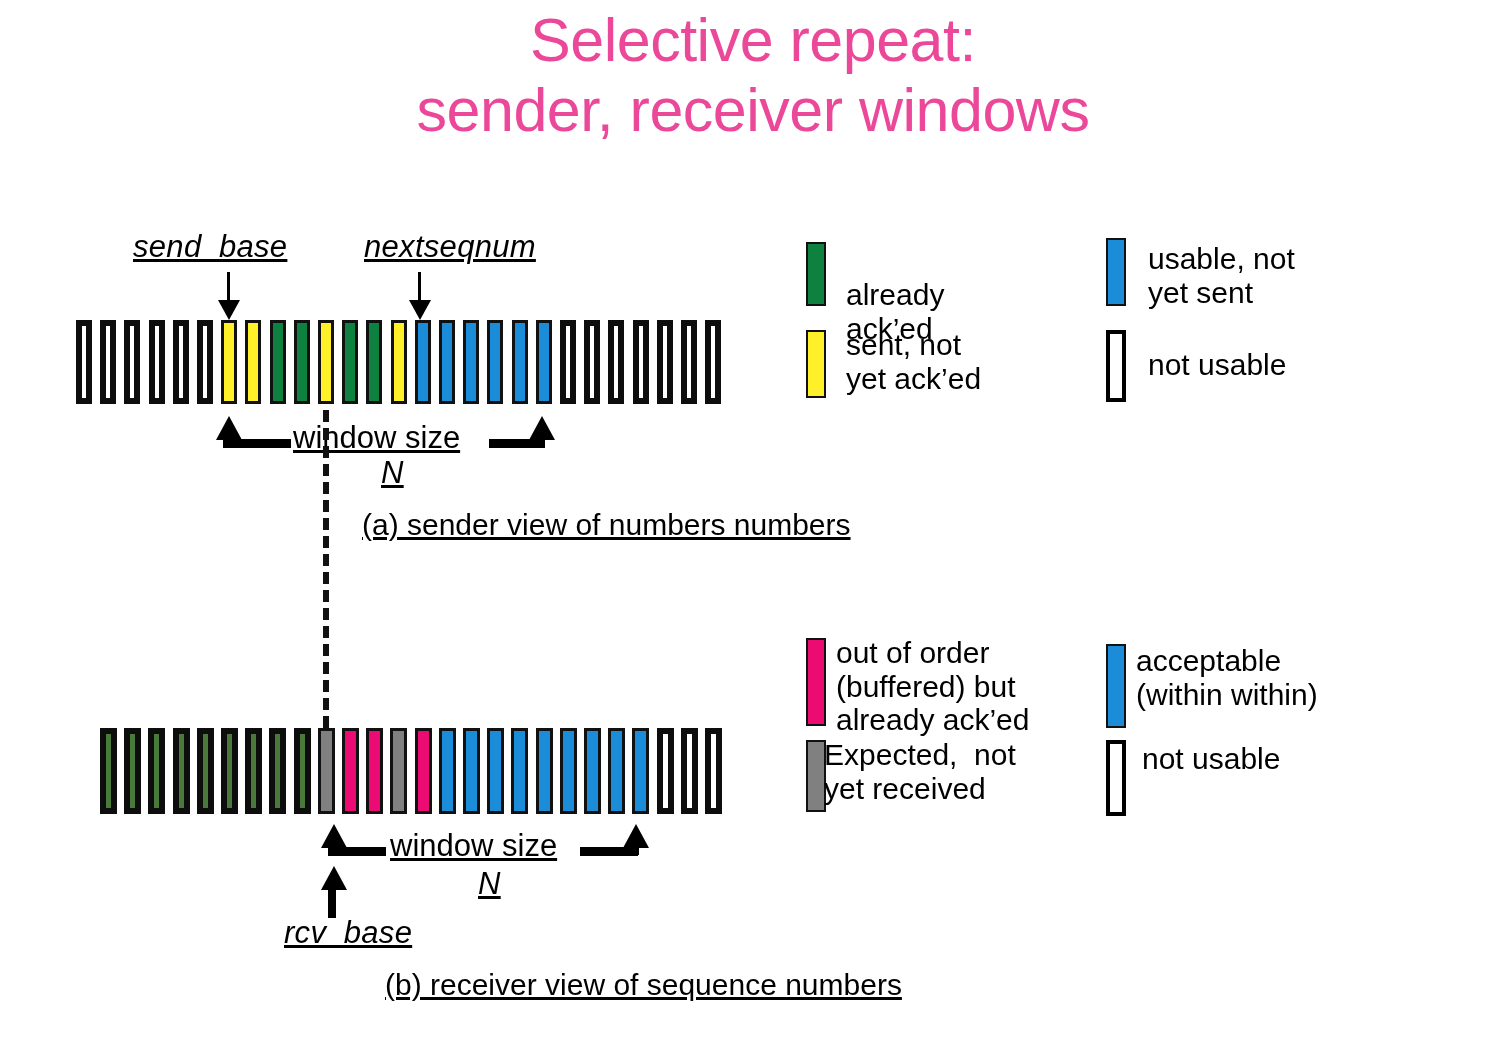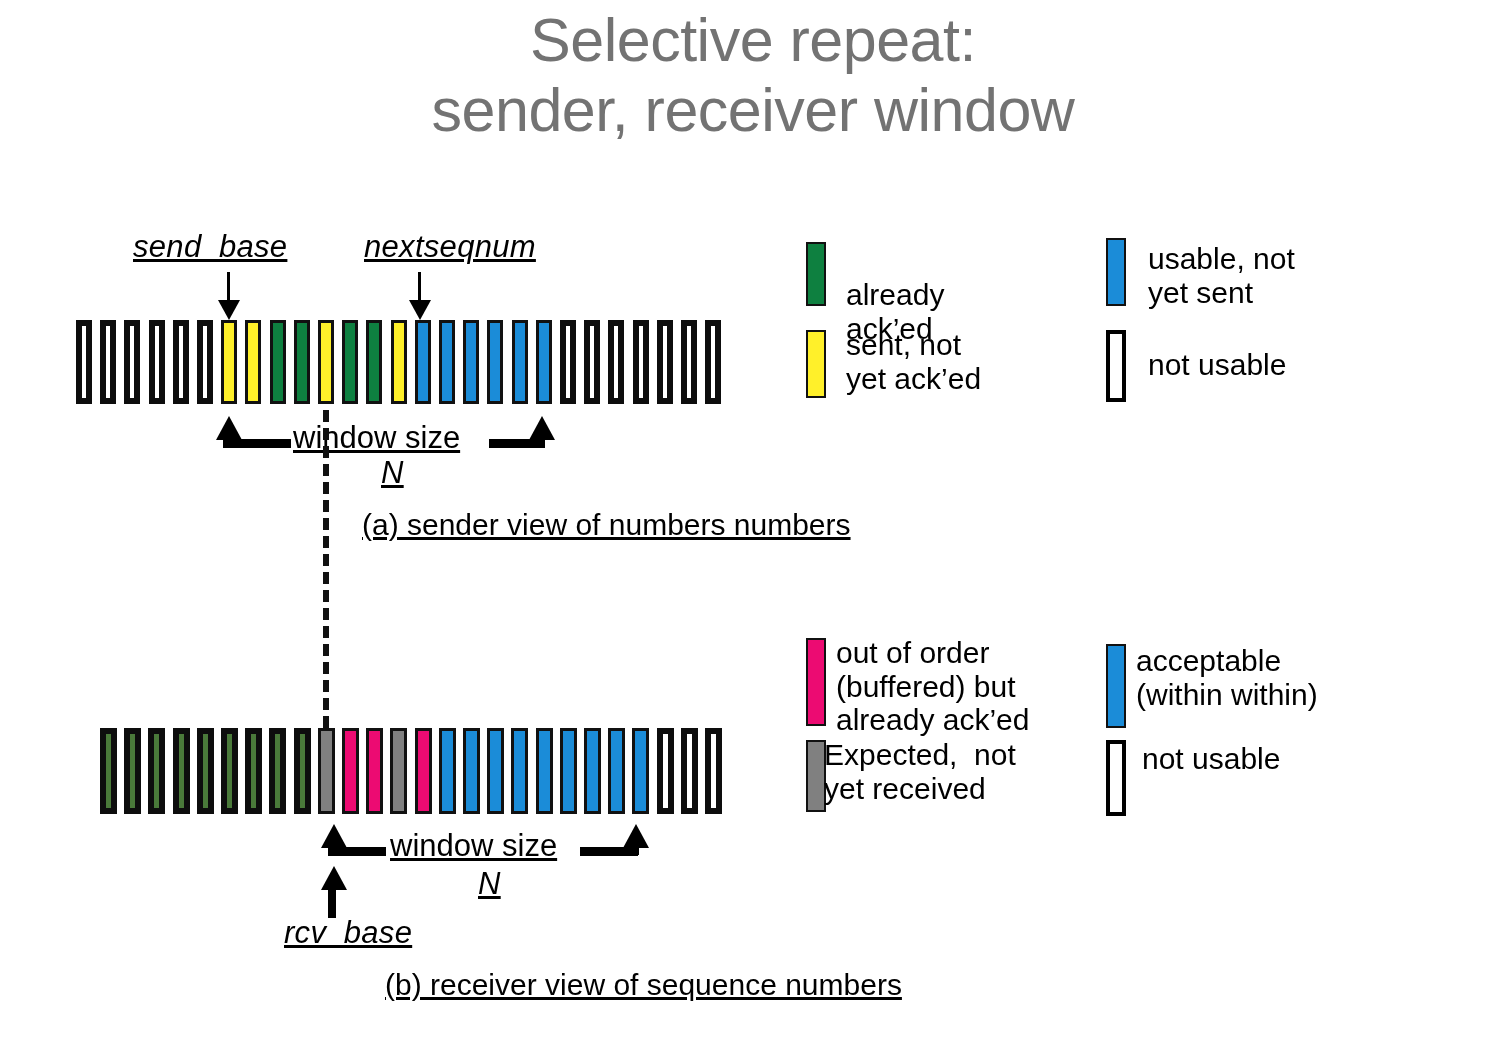--- a/index.html
+++ b/index.html
@@ -16,21 +16,21 @@
     color: #000000;
   }
 
   
   #title {
     position: absolute;
     left: 0;
     top: 6px;
     width: 1506px;
     text-align: center;
-    color: #737373;
+    color: #ec4899;
     font-size: 61px;
     line-height: 1.14;
     font-weight: 400;
     letter-spacing: -0.5px;
   }
   #title .line { display: block; }
 
   
   .abs { position: absolute; text-decoration: underline; }
 
@@ -90,21 +90,21 @@
     border-left: 13px solid transparent;
     border-right: 13px solid transparent;
     border-bottom: 24px solid #000000;
   }
 </style>
 </head>
 <body>
 
 <div id="title">
   <span class="line">Selective repeat:</span>
-  <span class="line">sender, receiver window</span>
+  <span class="line">sender, receiver windows</span>
 </div>
 
 <div class="abs ital" style="left:133px; top:229px;">send_base</div>
 <div class="vline" style="left:227px; top:272px; width:3px; height:36px;"></div>
 <div class="arrowdown" style="left:218px; top:300px;"></div>
 
 <div class="abs ital" style="left:364px; top:229px;">nextseqnum</div>
 <div class="vline" style="left:418px; top:272px; width:3px; height:36px;"></div>
 <div class="arrowdown" style="left:409px; top:300px;"></div>
 

